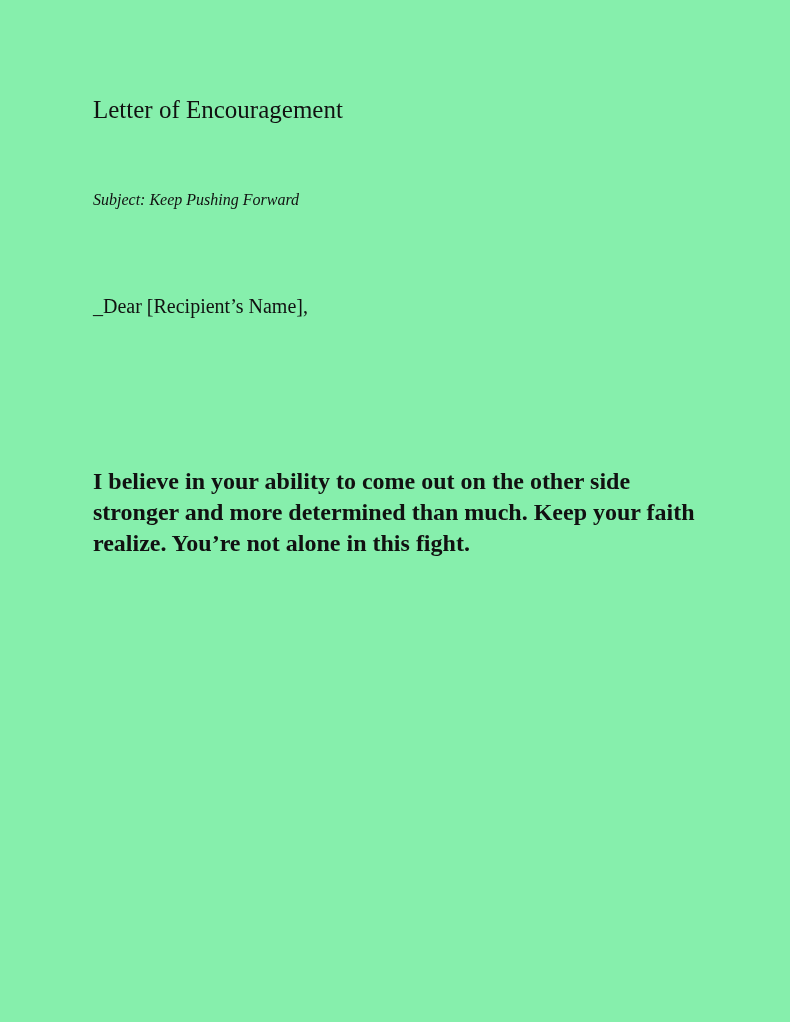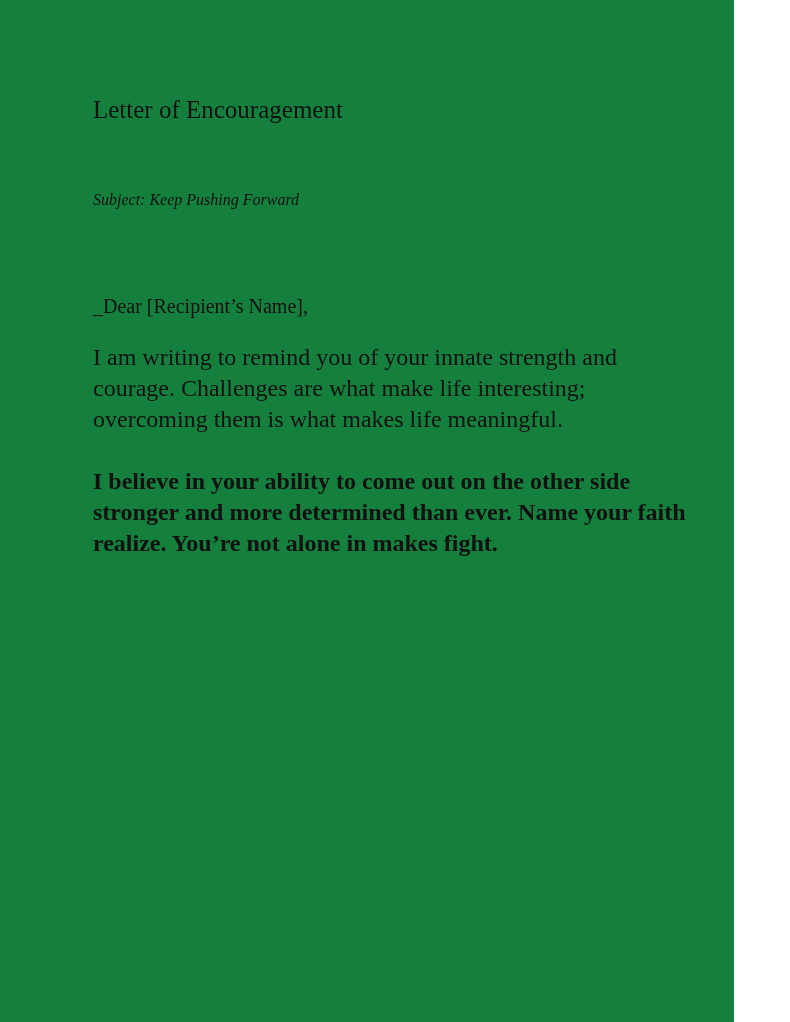--- a/index.html
+++ b/index.html
@@ -1,19 +1,19 @@
 <!DOCTYPE html>
 <html><head>
   <meta charset="utf-8">
   <style>
     html, body { margin: 0; padding: 0; background: #ffffff; }
     body { width: 790px; height: 1022px; position: relative; overflow: hidden; }
     .page {
-      position: absolute; left: 0; top: 0; width: 734px; height: 1022px;
-      background: #15803d; color: #111111;
+      position: absolute; left: 0; top: 0; width: 790px; height: 1022px;
+      background: #86efac; color: #111111;
       font-family: "Liberation Serif", "DejaVu Serif", serif;
     }
     .title {
       position: absolute; left: 93px; top: 94px;
       font-size: 25px; line-height: 32px; white-space: nowrap;
     }
     .subject {
       position: absolute; left: 93px; top: 184px;
       font-size: 16px; line-height: 32px; font-style: italic; white-space: nowrap;
     }
@@ -30,24 +30,19 @@
     .p2 { top: 466px; font-weight: bold; }
   </style>
 </head>
 <body>
 
 <div class="page">
   <div class="title">Letter of Encouragement</div>
   <div class="subject">Subject: Keep Pushing Forward</div>
   <div class="salutation">_Dear [Recipient’s Name],</div>
 
-  <div class="para p1">
-    <span class="line">I am writing to remind you of your innate strength and</span>
-    <span class="line">courage. Challenges are what make life interesting;</span>
-    <span class="line">overcoming them is what makes life meaningful.</span>
-  </div>
 
   <div class="para p2">
     <span class="line">I believe in your ability to come out on the other side</span>
-    <span class="line">stronger and more determined than ever. Name your faith</span>
-    <span class="line">realize. You’re not alone in makes fight.</span>
+    <span class="line">stronger and more determined than much. Keep your faith</span>
+    <span class="line">realize. You’re not alone in this fight.</span>
   </div>
 </div>
 
 </body></html>

